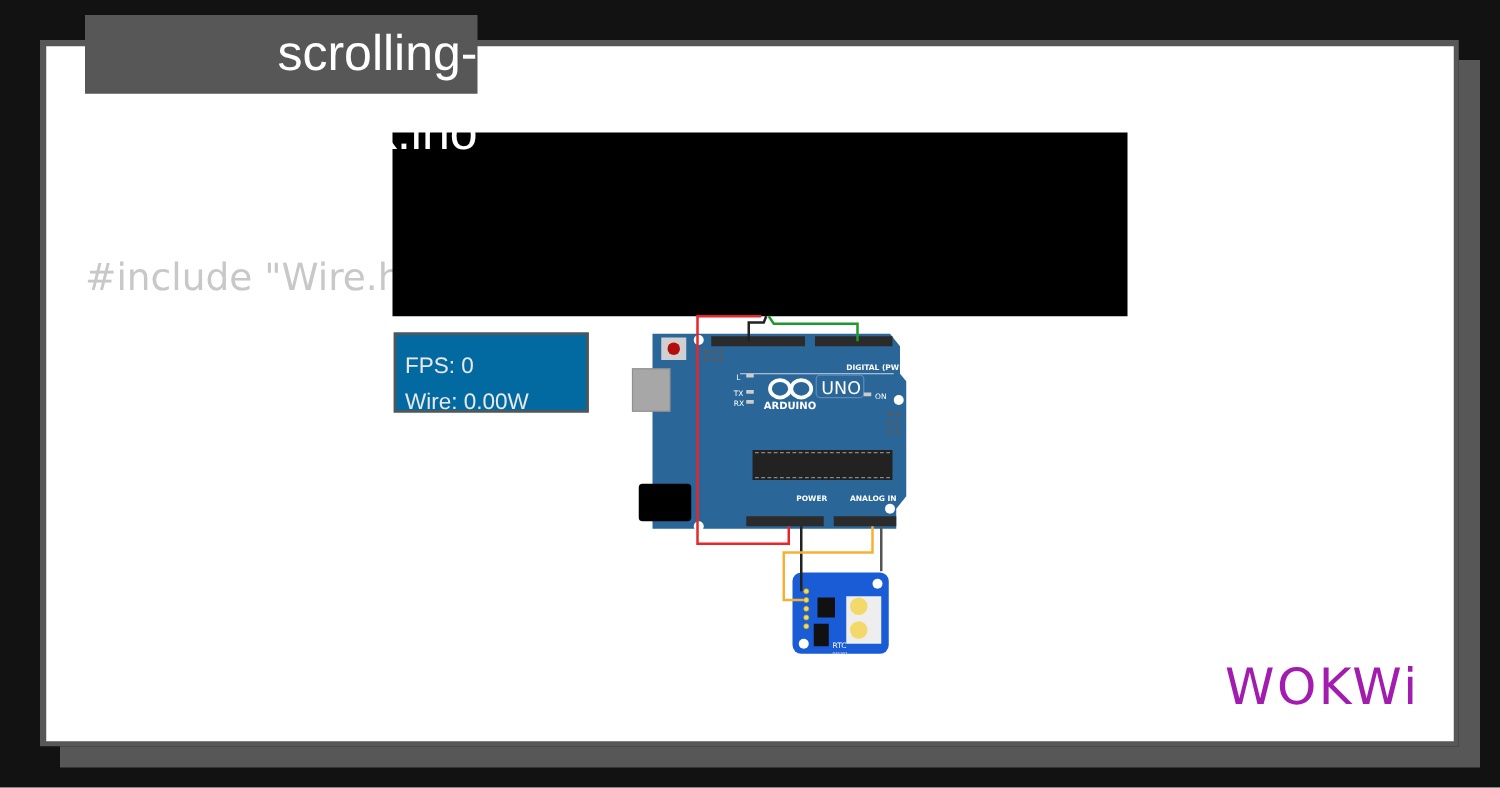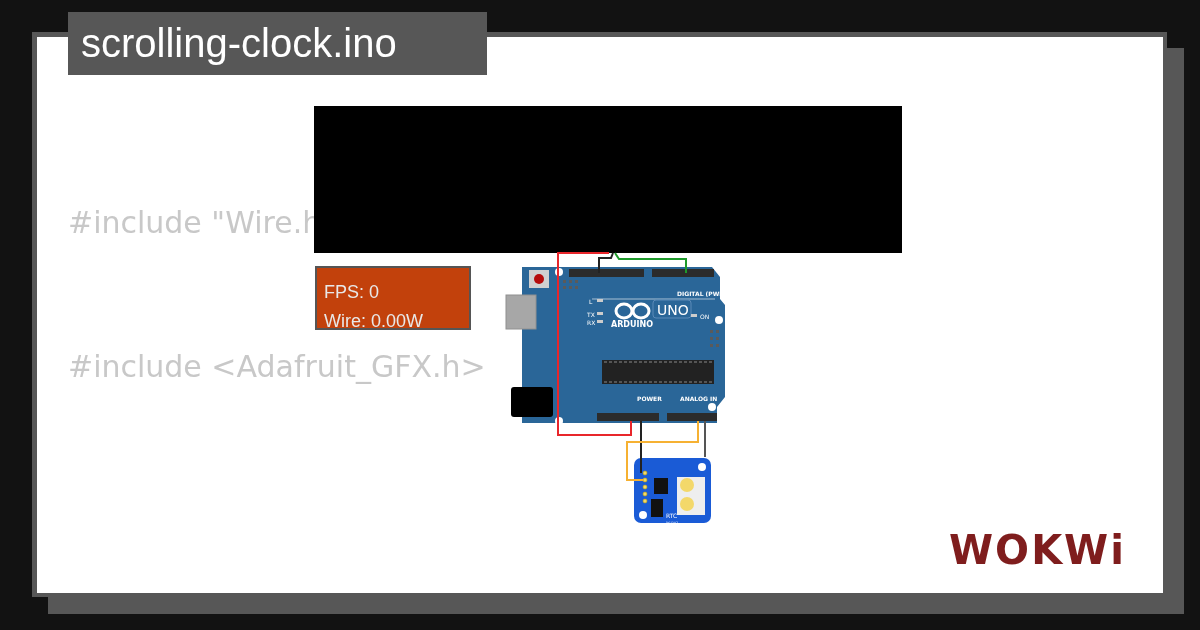--- a/index.html
+++ b/index.html
@@ -19,62 +19,62 @@
     }
     .shadow-b {
       position: absolute; left: 48px; top: 597px; width: 1136px; height: 17px;
       background: #575757;
     }
     .canvas {
       position: absolute; left: 37px; top: 37px; width: 1126px; height: 556px;
       background: #ffffff; overflow: hidden;
     }
     .title-tag {
-      position: absolute; left: 68px; top: 12px; height: 63px; width: 419px;
+      position: absolute; left: 68px; top: 12px; height: 63px; width: 314px;
       background: #575757; color: #ffffff;
       font-family: "Liberation Sans", sans-serif;
       font-size: 40px; line-height: 63px;
       padding-left: 13px; box-sizing: border-box;
       z-index: 5;
+      text-align: right;
     }
     .code {
       position: absolute; left: 31px; top: 66px;
       color: #c8c8c8;
       font-family: "DejaVu Sans", sans-serif;
       font-size: 30px; line-height: 48px;
       white-space: pre;
     }
     .code .line { height: 48px; }
     .sim {
       position: absolute; left: 0; top: 0; width: 1126px; height: 556px;
     }
     .stats {
       position: absolute; left: 278px; top: 229px; width: 156px; height: 64px;
-      background: #c2410c; border: 2px solid #555; box-sizing: border-box;
+      background: #0369a1; border: 2px solid #555; box-sizing: border-box;
       color: #e8e8e8; font-family: "Liberation Sans", sans-serif; font-size: 18px;
       padding: 10px 0 0 7px; line-height: 29px;
     }
     .logo {
-      position: absolute; left: 912px; top: 490px;
+      position: absolute; left: 943px; top: 490px;
       font-family: "DejaVu Sans", sans-serif;
-      font-size: 40px; font-weight: bold; letter-spacing: 2px;
-      color: #7f1d1d;
+      font-size: 40px; font-weight: normal; letter-spacing: 2px;
+      color: #a21caf;
     }
   </style>
 </head>
 <body>
 
 <div class="frame"></div>
 <div class="shadow-r"></div>
 <div class="shadow-b"></div>
 
 <div class="canvas">
   <div class="code">
     <div class="line">#include "Wire.h"</div>
-    <div class="line">#include &lt;Adafruit_GFX.h&gt;</div>
     
     
     
     
     
     
     
     
   </div>
 

